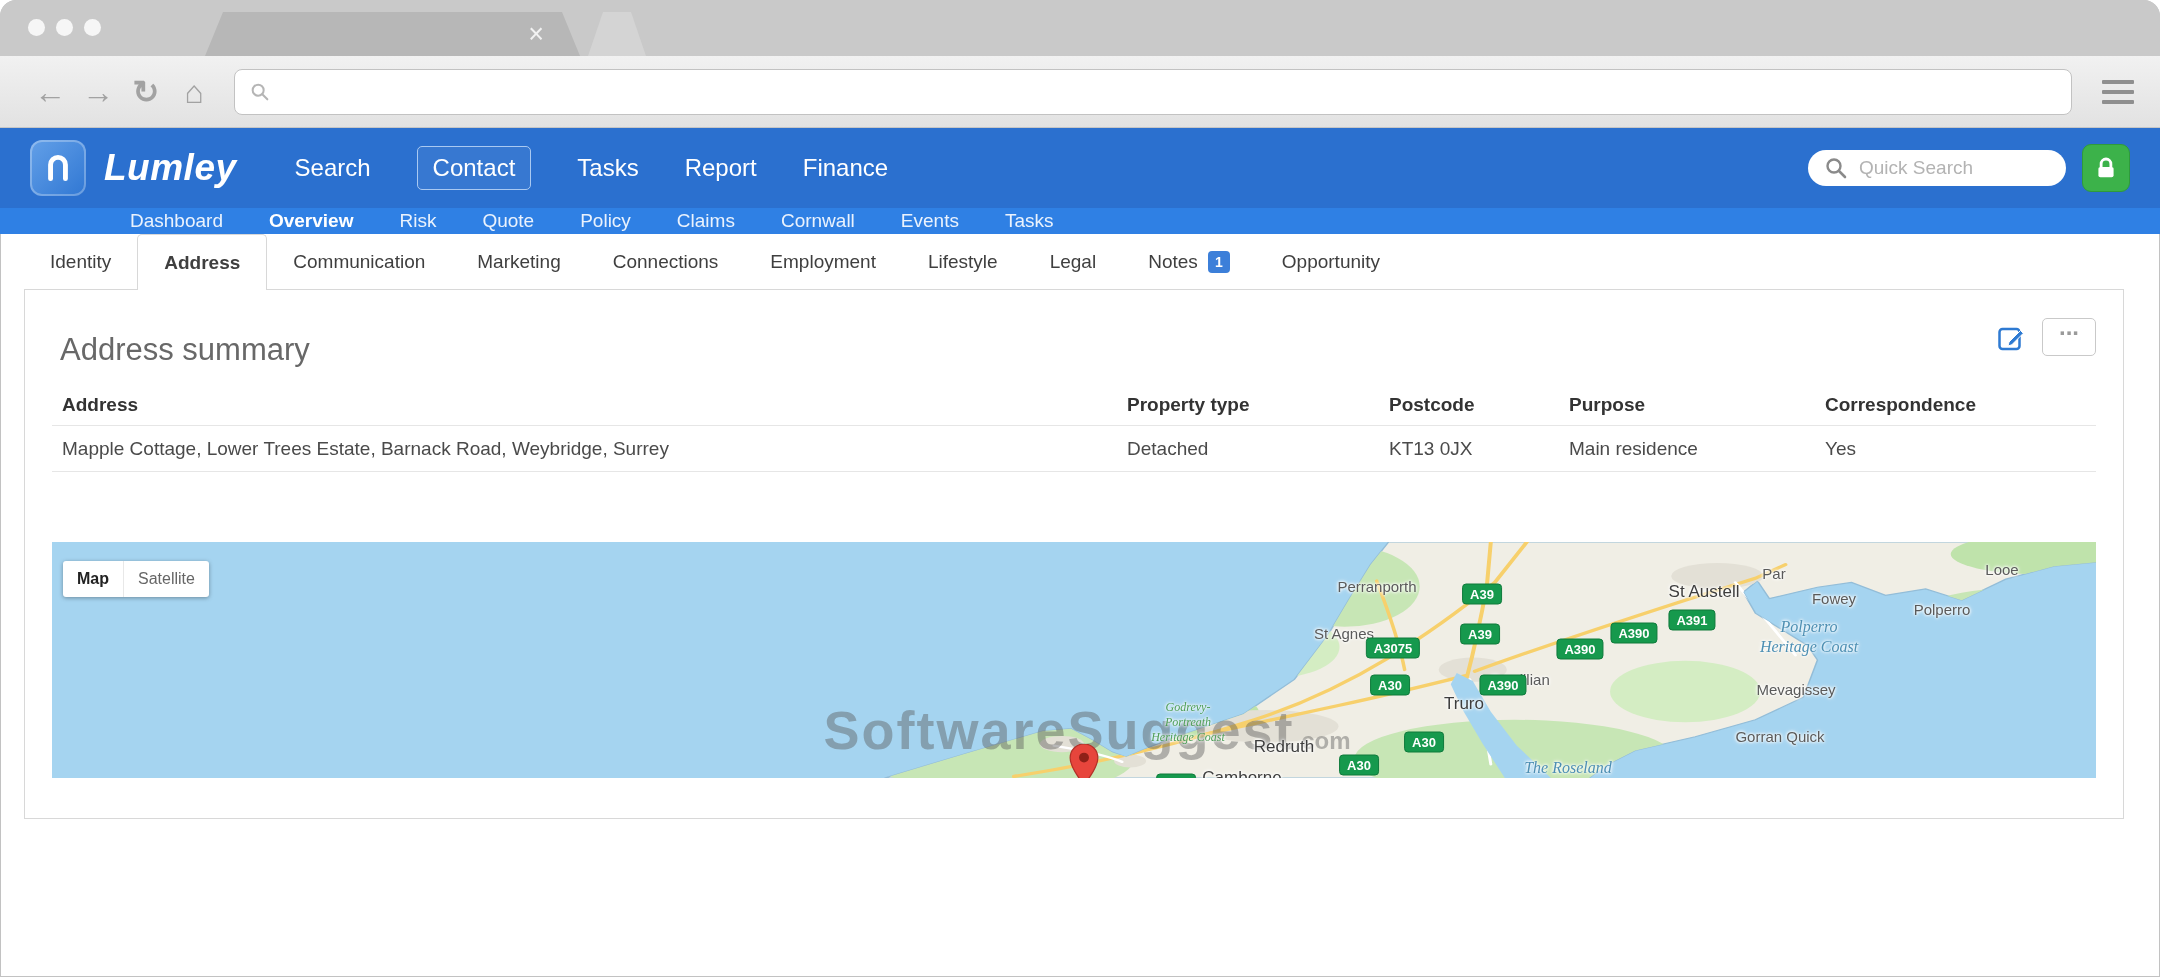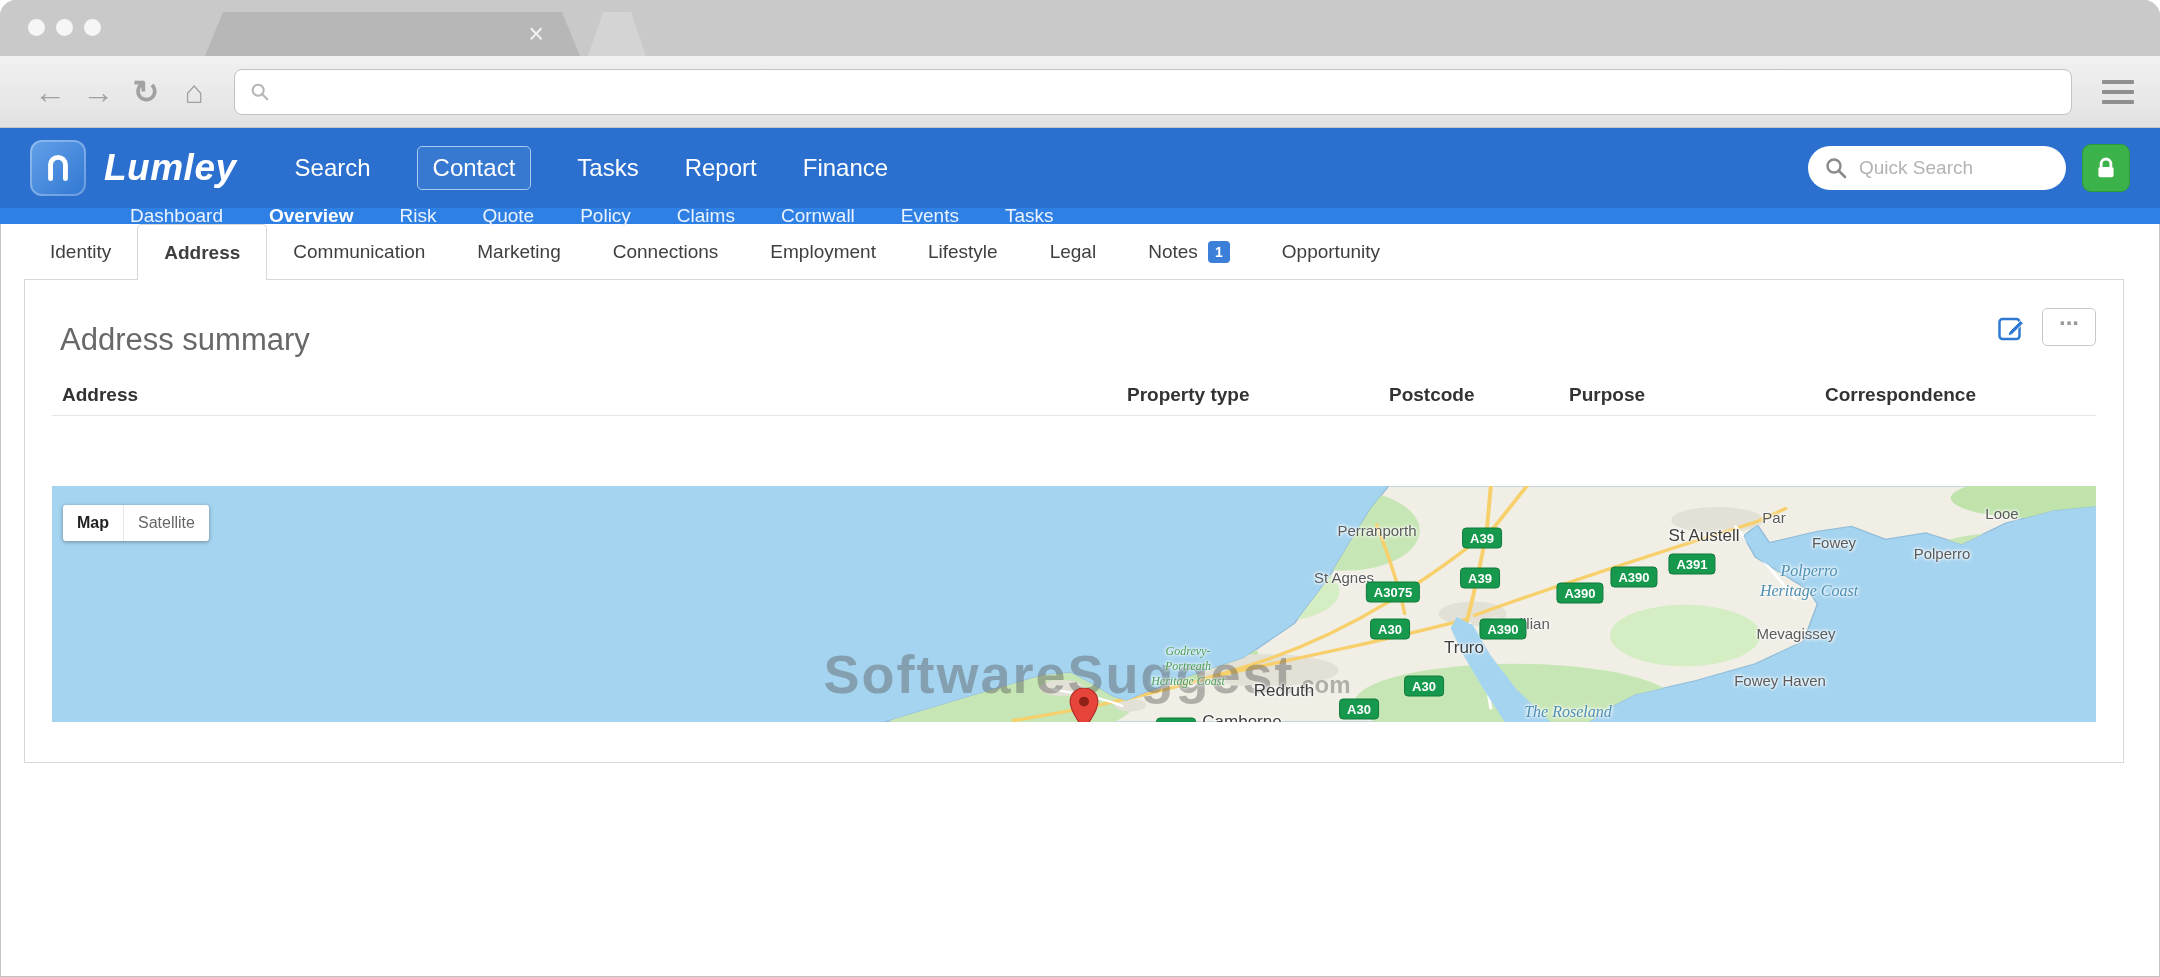--- a/index.html
+++ b/index.html
@@ -32,27 +32,27 @@
 
   
   .app-header { height:80px; background:#2b70cf; display:flex; align-items:center; padding:0 30px; }
   .logo { width:56px; height:56px; border-radius:12px; background:linear-gradient(135deg,#63a0e8,#3077d3);
     display:flex; align-items:center; justify-content:center; box-shadow:inset 0 0 0 2px rgba(255,255,255,.28); flex:0 0 auto; }
   .brand { color:#fff; font-size:37px; font-weight:bold; margin:0 58px 0 18px; letter-spacing:.5px;font-style:italic; }
   .main-nav { display:flex; align-items:center; gap:46px; font-size:24px; color:#fff; }
   .main-nav .item { padding:7px 0; }
   .main-nav .item.active { border:1px solid #a9c9f2; border-radius:5px; padding:7px 15px; background:rgba(255,255,255,.06); }
   .hspacer { flex:1; }
-  .quick-search { width:258px; height:44px; background:#fff; border-radius:22px; display:flex; align-items:center; padding:0 16px; gap:9px; }
+  .quick-search { width:258px; height:36px; background:#fff; border-radius:22px; display:flex; align-items:center; padding:0 16px; gap:9px; }
   .quick-search input { border:none; outline:none; flex:1; font-size:19px; color:#666; min-width:0; }
   .quick-search input::placeholder { color:#b3b3b3; }
   .lock-btn { width:48px; height:48px; margin-left:16px; background:#3cb24a; border:1px solid #2f9a3c; border-radius:9px;
     display:flex; align-items:center; justify-content:center; }
 
-  .subnav { height:16px; background:#2f80e4; display:flex; align-items:center; gap:46px; padding-left:130px; font-size:19px; color:#eaf2fd;text-align:center; }
+  .subnav { height:26px; background:#2f80e4; display:flex; align-items:center; gap:46px; padding-left:130px; font-size:19px; color:#eaf2fd;text-align:center; }
   .subnav .item.active { font-weight:bold; color:#fff; }
 
   
   .page { padding:0 36px 0 24px; }
   h1.title { font-size:31px; font-weight:400; color:#4d4d4d; margin:28px 0 26px 8px; }
 
   .tab-strip { display:flex; align-items:stretch; height:56px; border-bottom:1px solid #d8d8d8; }
   .tab { display:flex; align-items:center; padding:0 26px; font-size:19px; color:#3f3f3f; position:relative; }
   .tab.active { background:#fff; border:1px solid #d8d8d8; border-bottom:none; border-radius:5px 5px 0 0;
     font-weight:bold; margin-bottom:-1px; z-index:2; }
@@ -202,20 +202,27 @@
           <button class="more-btn">...</button>
         </div>
       </div>
 
       <div class="trow thead">
         <span>Address</span>
         <span>Property type</span>
         <span>Postcode</span>
         <span>Purpose</span>
         <span>Correspondence</span>
+      </div>
+      <div class="trow">
+        <span>Mapple Cottage, Lower Trees Estate, Barnack Road, Weybridge, Surrey</span>
+        <span>Detached</span>
+        <span>KT13 0JX</span>
+        <span>Main residence</span>
+        <span>Yes</span>
       </div>
 
       <div class="map">
         <svg class="base" viewBox="0 0 2040 292" preserveAspectRatio="none">
           <rect x="0" y="0" width="2040" height="292" fill="#a5d4f0"></rect>
           <path id="landpath" d="M831,292 L914,261 L989,234 L1017,231 L1038,245 L1058,260 L1072,266 L1095,254 L1113,245
             L1189,213 L1240,170 L1272,118 L1295,70 L1316,28 L1334,0
             L2040,0 L2040,25 L1998,30 L1950,46 L1906,72 L1870,58 L1830,66 L1796,50 L1762,56 L1714,70 L1702,48 L1688,62
             L1700,88 L1726,108 L1752,128 L1762,146 L1748,192 L1700,220 L1640,241 L1580,258 L1553,275 L1534,292 Z" fill="#f0eee5" stroke="#93bdd8" stroke-width="1.5"></path>
           <clipPath id="landclip">
@@ -260,21 +267,21 @@
         <div class="map-label town" style="left:1652px;top:50px">St Austell</div>
         <div class="map-label" style="left:1722px;top:32px">Par</div>
         <div class="map-label" style="left:1782px;top:57px">Fowey</div>
         <div class="map-label" style="left:1950px;top:28px">Looe</div>
         <div class="map-label" style="left:1890px;top:68px">Polperro</div>
         <div class="map-label coast-teal" style="left:1757px;top:95px">Polperro
 Heritage Coast</div>
         <div class="map-label town" style="left:1412px;top:162px">Truro</div>
         <div class="map-label" style="left:1468px;top:138px">Tresillian</div>
         <div class="map-label" style="left:1744px;top:148px">Mevagissey</div>
-        <div class="map-label" style="left:1728px;top:195px">Fowey Haven</div>
+        <div class="map-label" style="left:1728px;top:195px">Gorran Quick</div>
         <div class="map-label coast-green" style="left:1136px;top:180px">Godrevy-
 Portreath
 Heritage Coast</div>
         <div class="map-label town" style="left:1232px;top:205px">Redruth</div>
         <div class="map-label town" style="left:1190px;top:236px">Camborne</div>
         <div class="map-label town" style="left:1002px;top:246px">St. Ives</div>
         <div class="map-label" style="left:1073px;top:274px">Hayle</div>
         <div class="map-label coast-teal" style="left:1516px;top:236px">The Roseland
 Heritage Coast</div>
         <div class="map-label" style="left:1524px;top:285px">Portscatho</div>

